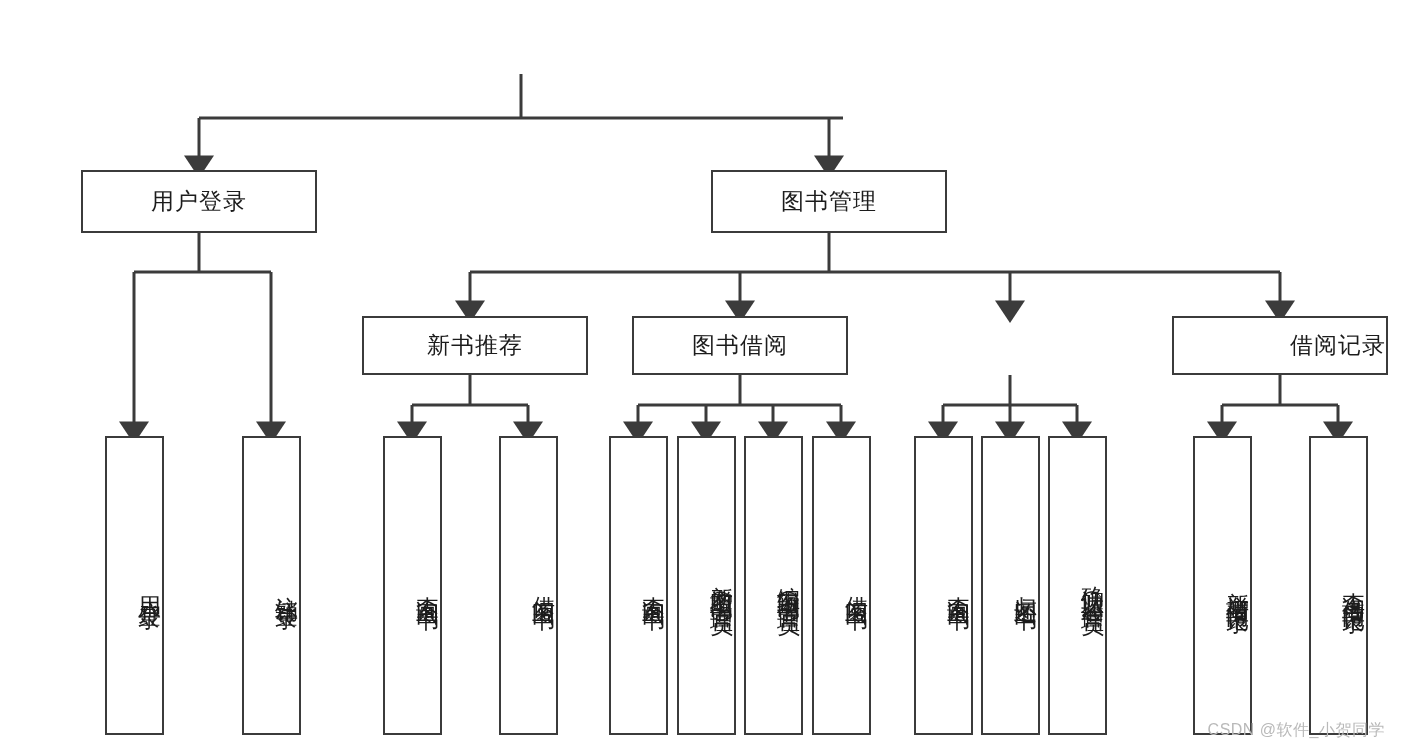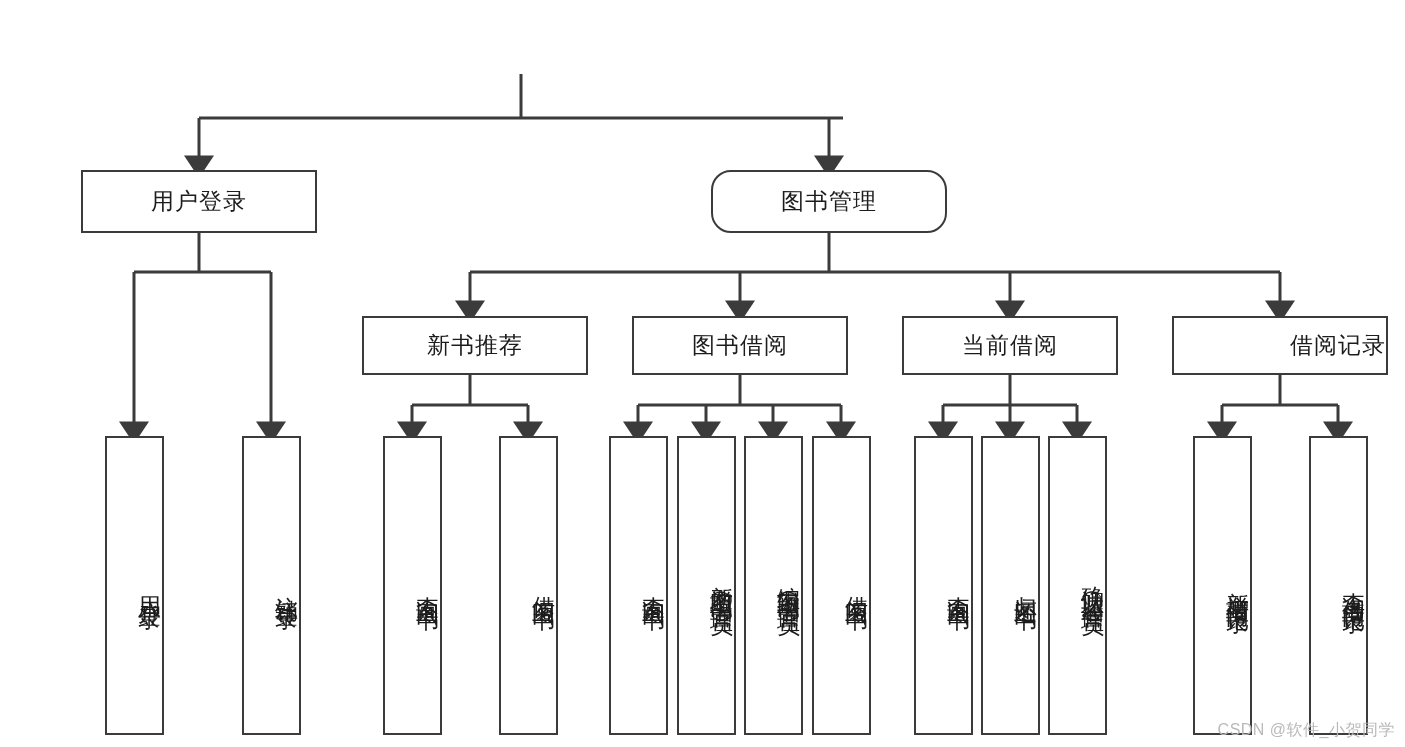--- a/index.html
+++ b/index.html
@@ -51,21 +51,21 @@
     padding-bottom: 6px;
     align-items: flex-start;
     justify-content: center;
   }
   .node-label {
     display: block;
     white-space: pre-line;
   }
   .watermark {
     position: absolute;
-    right: 10px;
+    right: 20px;
     bottom: 6px;
     font-size: 16px;
     color: #b9b9b9;
     letter-spacing: 0.5px;
     white-space: nowrap;
     font-family: "Liberation Sans", "DejaVu Sans", sans-serif;
   }
 </style>
 </head>
 <body>
@@ -119,32 +119,29 @@
       <path d="M1222,405 L1338,405"></path>
       <path d="M1222,405 L1222,428" marker-end="url(#arrow)"></path>
       <path d="M1338,405 L1338,428" marker-end="url(#arrow)"></path>
     </g>
   </svg>
 
 
   <div class="node horiz" style="left:81px; top:170px; width:236px; height:63px;">
     <span class="node-label">用户登录</span>
   </div>
-  <div class="node horiz" style="left:711px; top:170px; width:236px; height:63px;border-radius:20px;">
+  <div class="node horiz" style="left:711px; top:170px; width:236px; height:63px;">
     <span class="node-label">图书管理</span>
   </div>
 
   <div class="node horiz" style="left:362px; top:316px; width:226px; height:59px;">
     <span class="node-label">新书推荐</span>
   </div>
   <div class="node horiz" style="left:632px; top:316px; width:216px; height:59px;">
     <span class="node-label">图书借阅</span>
-  </div>
-  <div class="node horiz" style="left:902px; top:316px; width:216px; height:59px;">
-    <span class="node-label">当前借阅</span>
   </div>
   <div class="node horiz" style="left:1172px; top:316px; width:216px; height:59px;justify-content:flex-end;">
     <span class="node-label">借阅记录</span>
   </div>
 
   <div class="node vert" style="left:105px; top:436px; width:59px; height:299px;">
     <span class="node-label">用户登录</span>
   </div>
   <div class="node vert" style="left:242px; top:436px; width:59px; height:299px;">
     <span class="node-label">注销登录</span>

